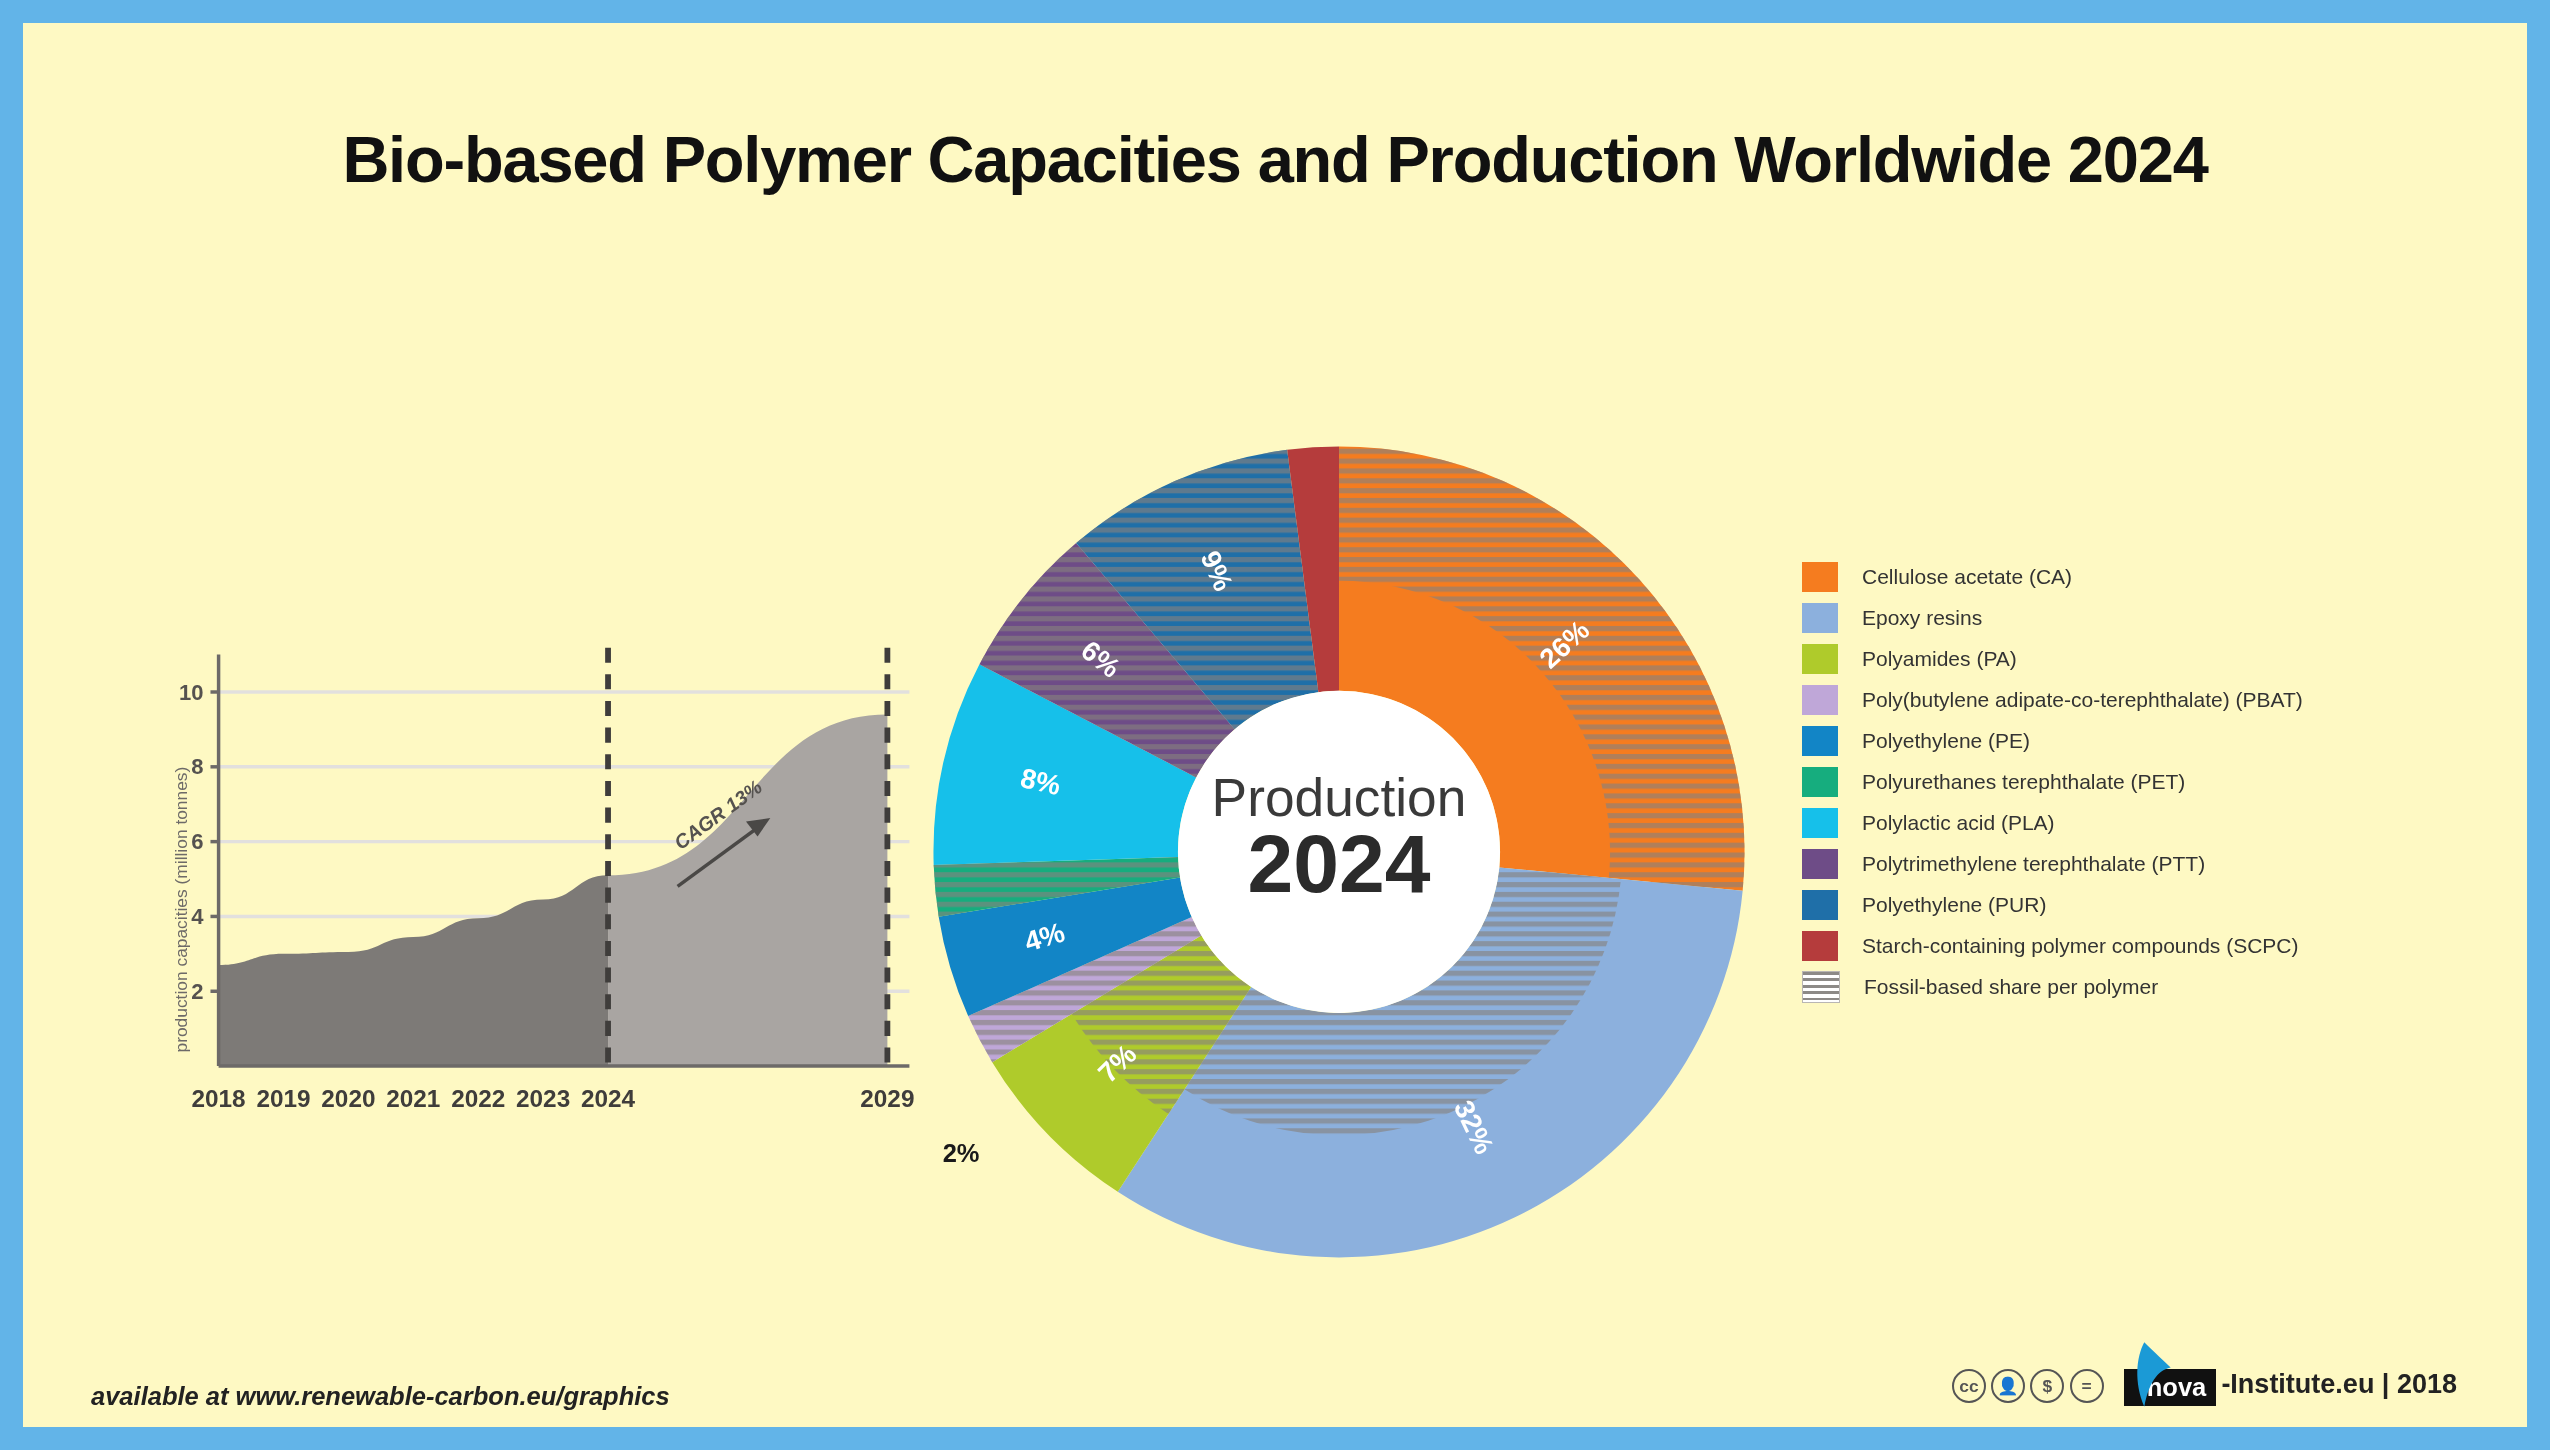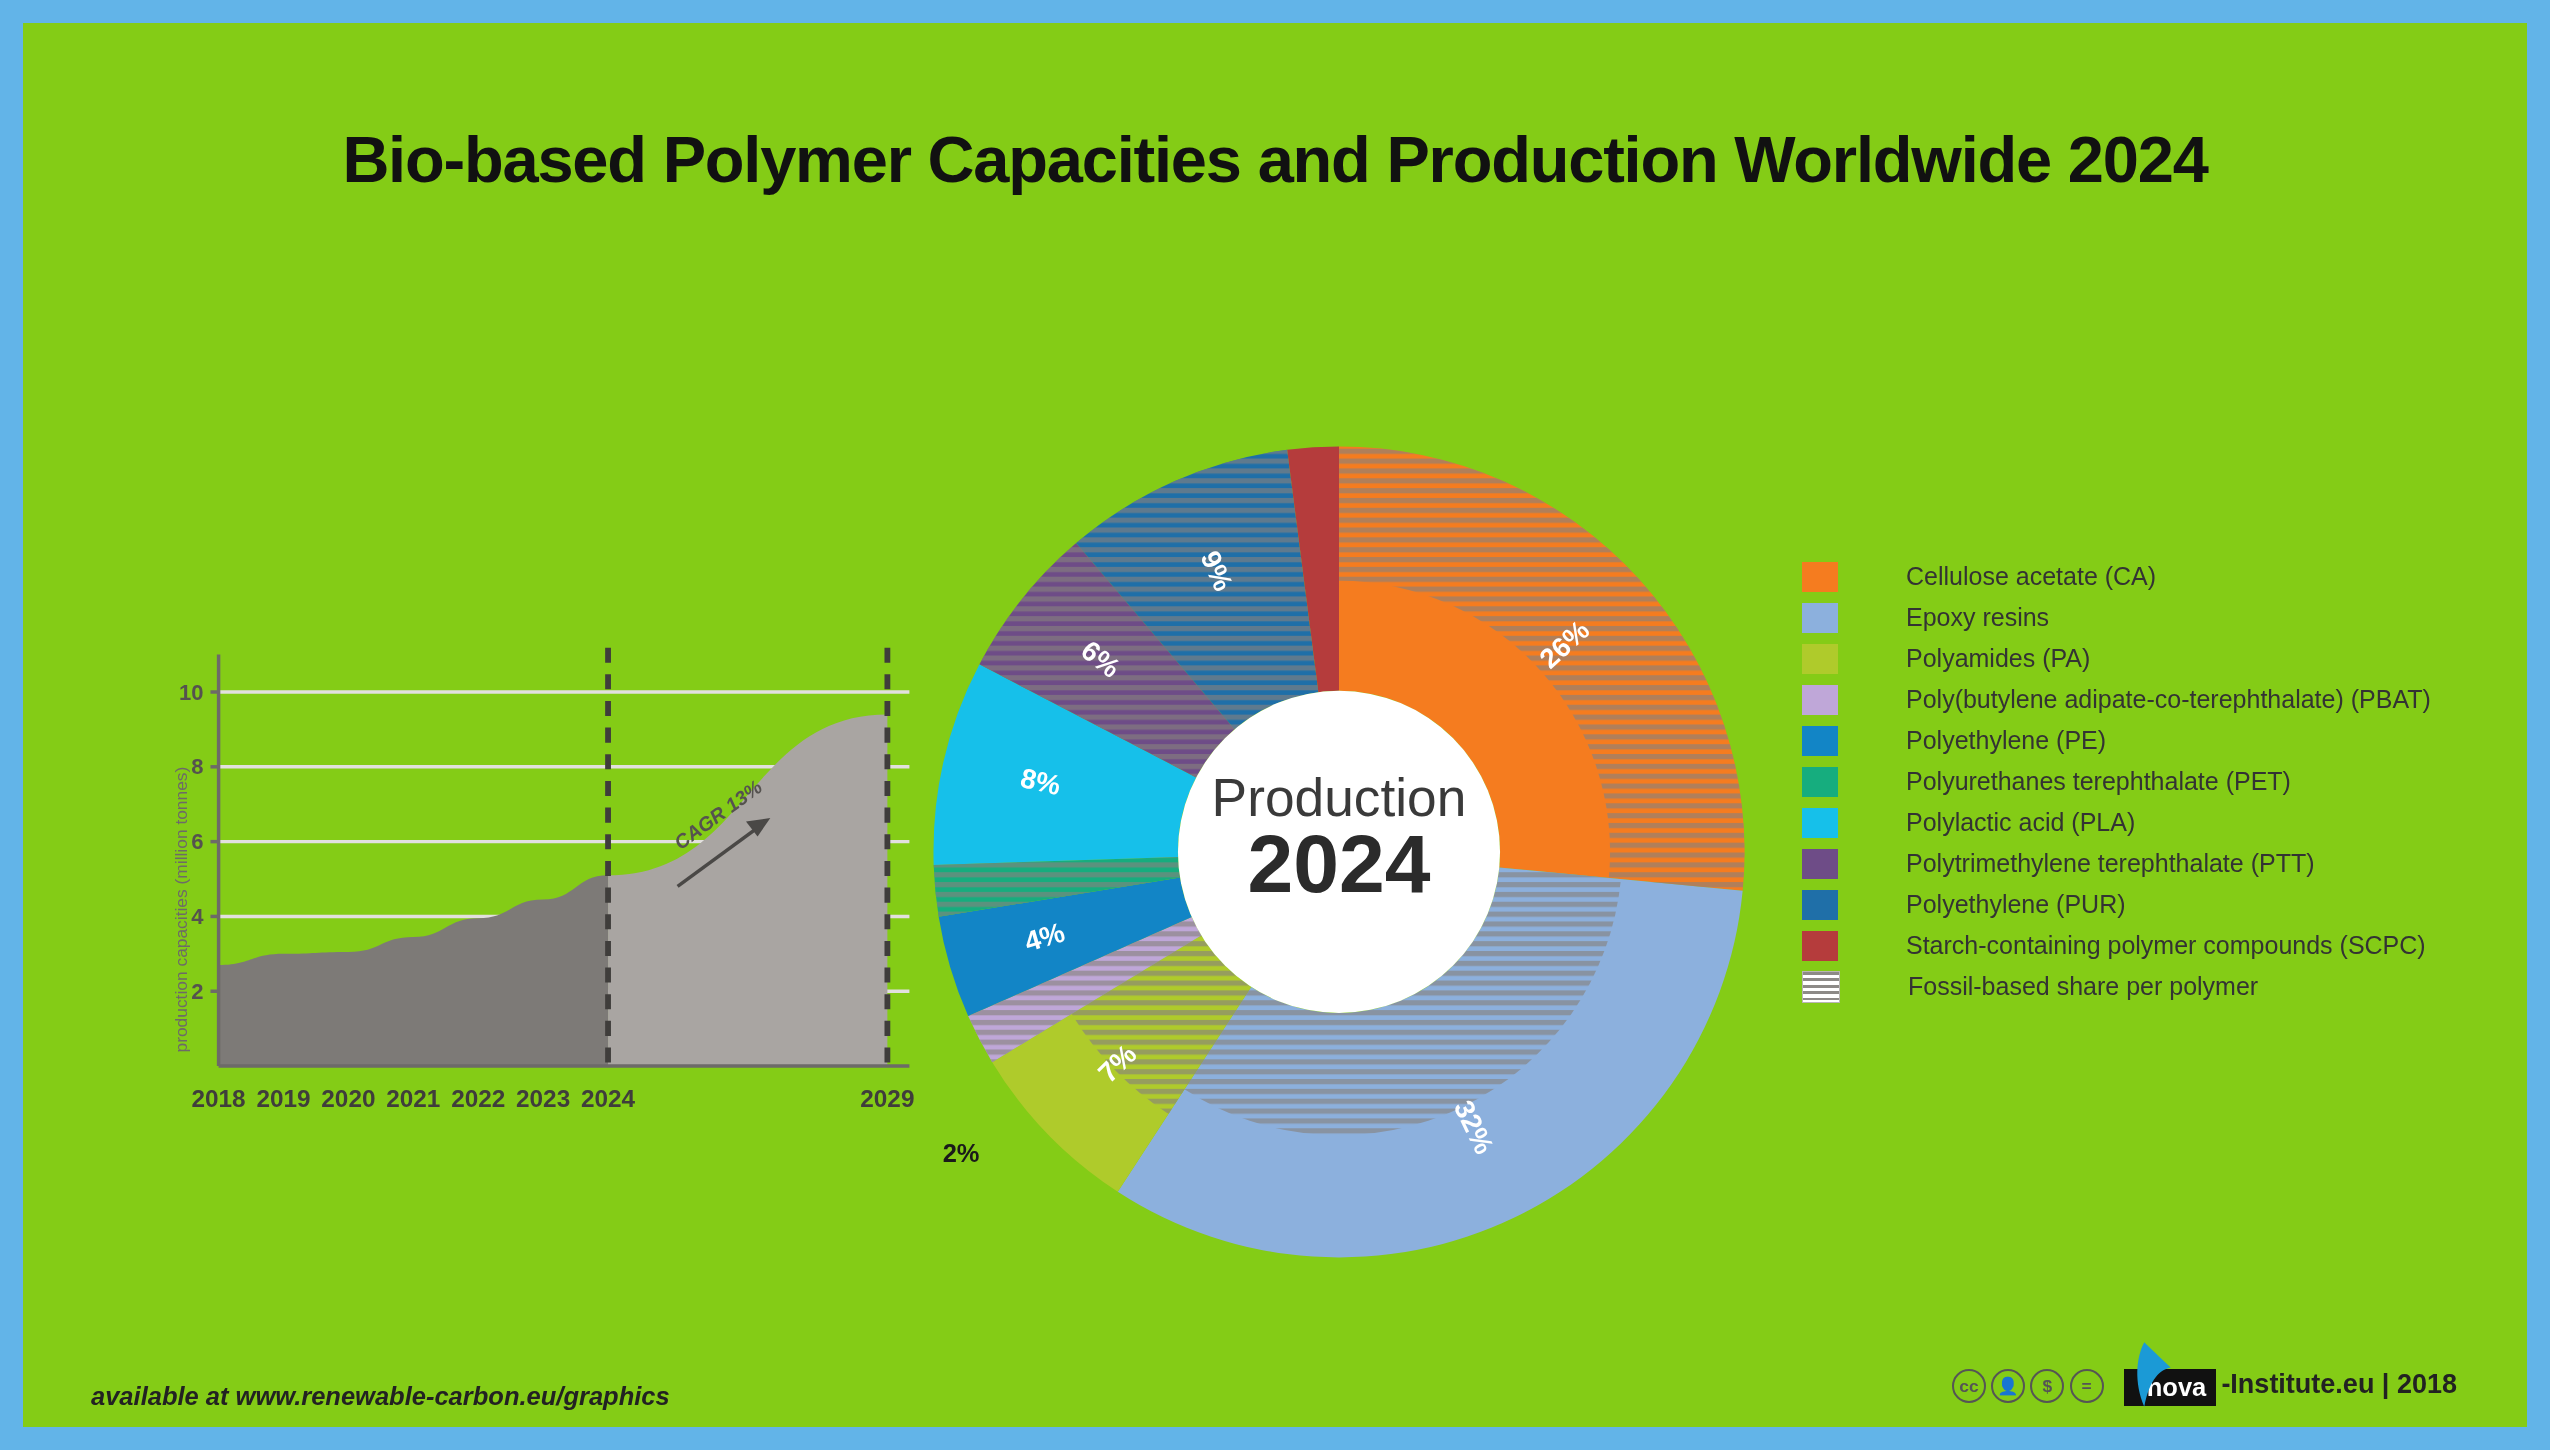--- a/index.html
+++ b/index.html
@@ -1,26 +1,26 @@
 <!DOCTYPE html>
 <html style="font-size:9.3px"><head>
 <meta charset="utf-8">
 <style>
   html,body{margin:0;padding:0;background:#fff;}
   body{width:2550px;height:1450px;font-family:"Liberation Sans",sans-serif;overflow:hidden;}
   #frame{position:absolute;inset:0;background:#62b4e8;}
-  #sheet{position:absolute;left:23px;top:23px;right:23px;bottom:23px;background:#84cc16;}
+  #sheet{position:absolute;left:23px;top:23px;right:23px;bottom:23px;background:#fef9c3;}
   #title{position:absolute;left:0;right:0;top:99px;text-align:center;
     font-size:65px;font-weight:bold;letter-spacing:-1.2px;color:#111;white-space:nowrap;}
   #areawrap{position:absolute;left:133px;top:614px;width:765px;height:522px;}
   #donutwrap{position:absolute;left:858px;top:406px;width:916px;height:869px;}
   #legend{position:absolute;left:1779px;top:533px;width:725px;}
   .legrow{display:flex;align-items:center;height:41px;}
   .swatch{width:36px;height:30px;flex:0 0 36px;margin-right:24px;}
-  .legtxt{font-size:25px;color:#333;white-space:nowrap;margin-left:44px;}
+  .legtxt{font-size:21px;color:#333;white-space:nowrap;}
   #footnote{position:absolute;left:768px;top:1284px;width:1246px;
     font-size:24px;line-height:1.65;color:#444;}
   #avail{position:absolute;left:68px;top:1359px;font-size:25.5px;font-weight:bold;color:#222;font-style:italic;}
   #brand{position:absolute;right:70px;top:1346px;display:flex;align-items:flex-start;}
   .cc{width:30px;height:30px;border:2.3px solid #555;border-radius:50%;margin-right:5.2px;
       display:flex;align-items:center;justify-content:center;font-size:17.4px;color:#555;font-weight:bold;}
   #novabox{position:relative;margin-left:15px;display:flex;align-items:center;}
   #novablk{background:#111;color:#fff;font-size:25.5px;font-weight:bold;padding:3.5px 9.3px 4.6px 23px;
       letter-spacing:0px;position:relative;z-index:1;}
   #novaflag{position:absolute;left:3.5px;top:-27px;width:46px;height:65px;z-index:2;}

